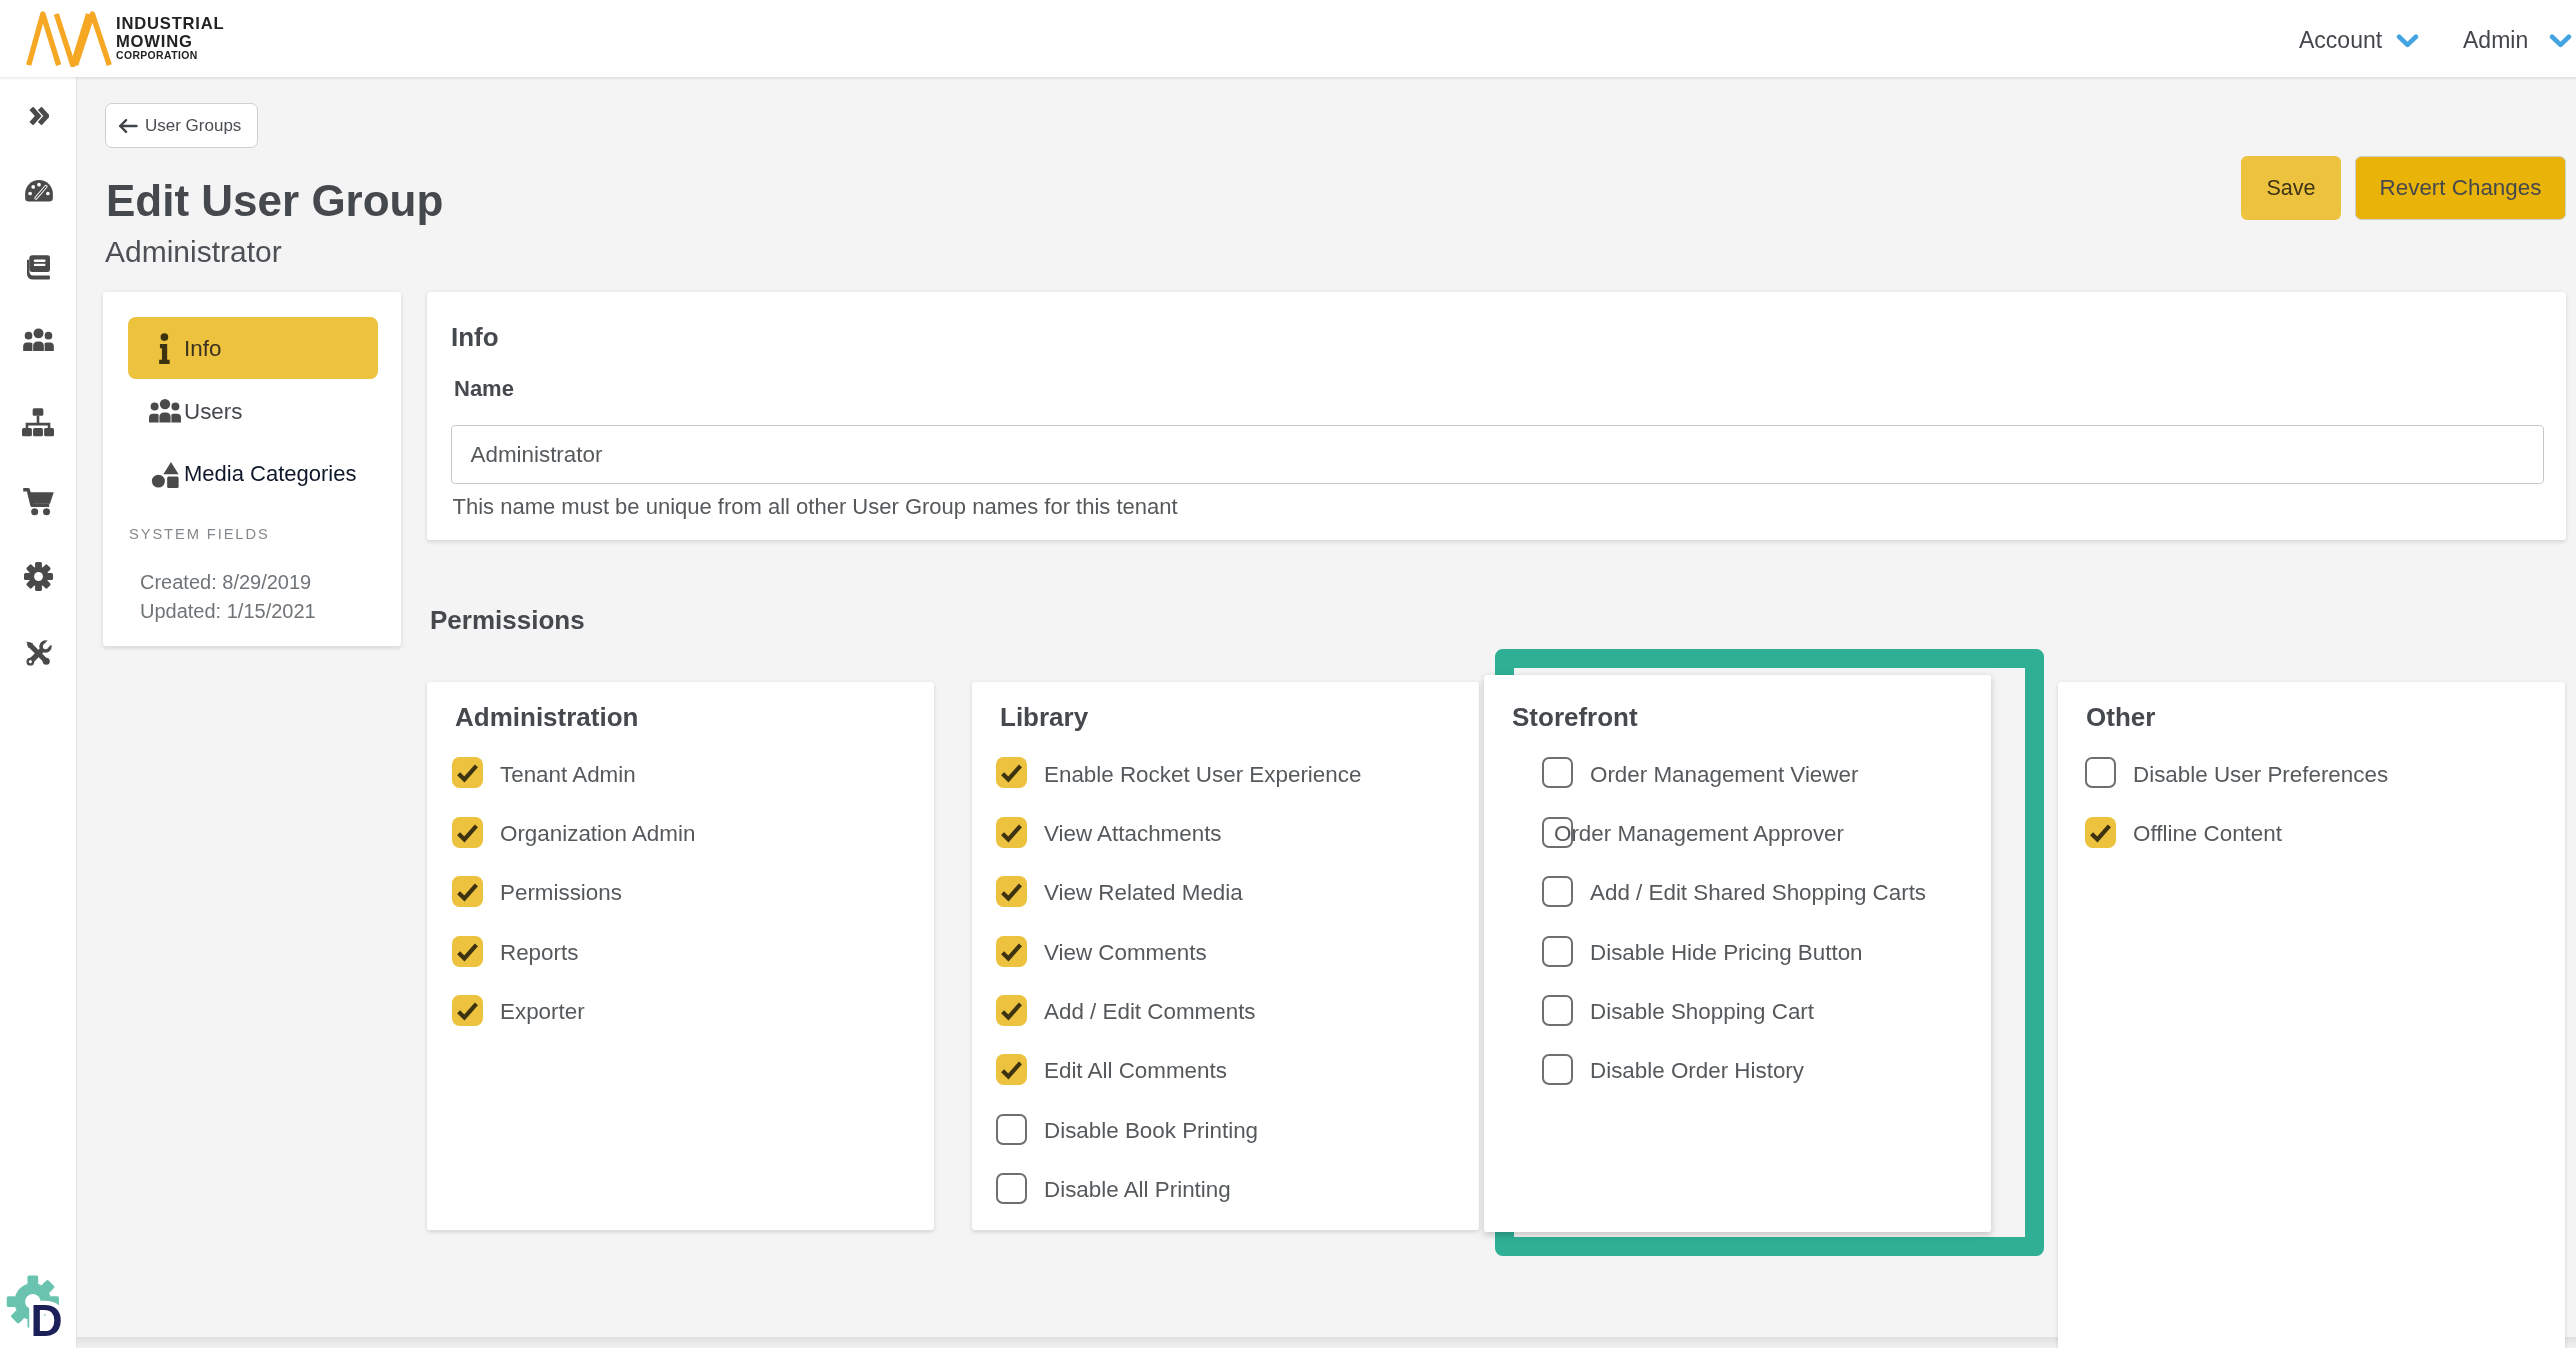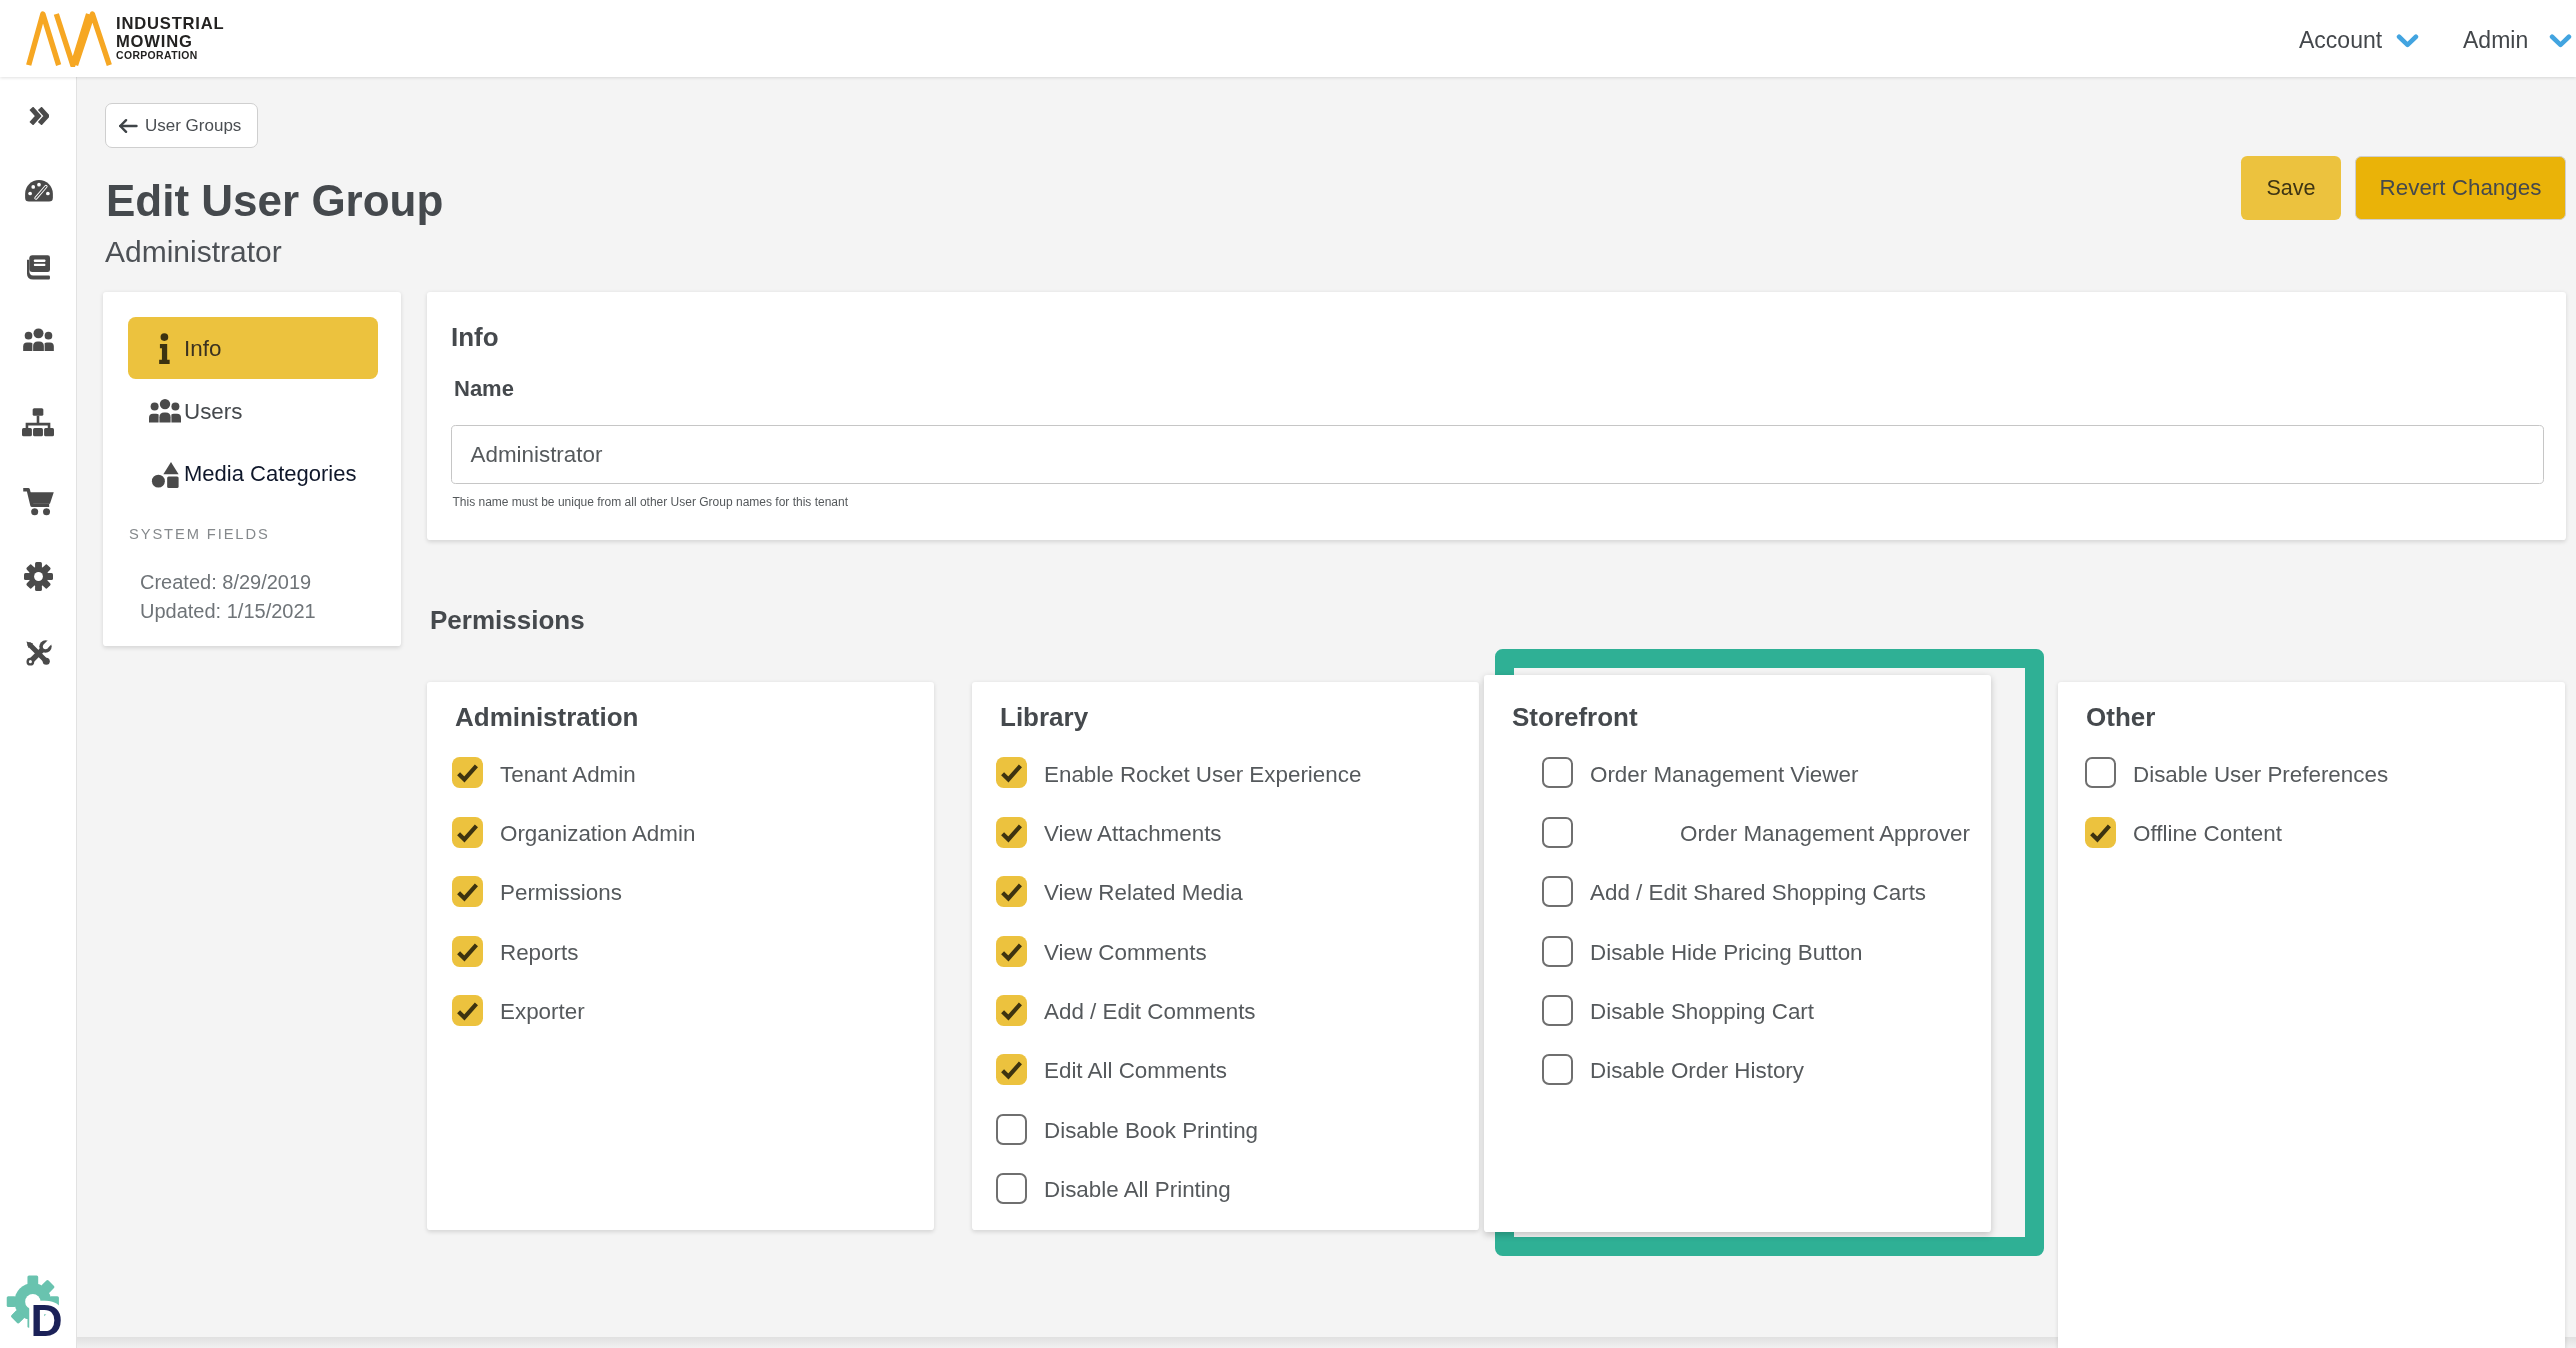--- a/index.html
+++ b/index.html
@@ -185,21 +185,21 @@
   <span class="t" style="left:37px;top:280px;font-size:20px;color:#6f7478">Created: 8/29/2019</span>
   <span class="t" style="left:37px;top:309px;font-size:20px;color:#6f7478">Updated: 1/15/2021</span>
 </div>
 
 <div class="card" style="left:427px;top:292px;width:2139px;height:248px">
   <span class="t ct" style="left:24px;top:32px">Info</span>
   <span class="t" style="left:27px;top:86px;font-size:22px;font-weight:bold;color:#45494d">Name</span>
   <div class="abs" style="left:24px;top:133px;width:2093px;height:59px;background:#fff;border:1.5px solid #c6c6c6;border-radius:4.6px;display:flex;align-items:center">
     <span style="font-size:22.4px;color:#55595c;padding-left:18.5px">Administrator</span>
   </div>
-  <span class="t" style="left:25.5px;top:204px;font-size:12px;color:#55595c">This name must be unique from all other User Group names for this tenant</span>
+  <span class="t" style="left:25.5px;top:204px;font-size:22px;color:#55595c">This name must be unique from all other User Group names for this tenant</span>
 </div>
 
 <span class="t" style="left:430px;top:607px;font-size:26px;font-weight:bold;color:#45494d">Permissions</span>
 
 <div class="card" style="left:427px;top:682px;width:507px;height:548px">
   <span class="t ct" style="left:28px;top:22.4px">Administration</span>
 </div>
 
 <div class="card" style="left:972px;top:682px;width:507px;height:548px">
   <span class="t ct" style="left:28px;top:22.4px">Library</span>
@@ -259,21 +259,21 @@
         <path d="M8.5 21.5 L16 29 L31.5 11.5" fill="none" stroke="#3d3310" stroke-width="5.4"></path>
       </svg></div>
     <span class="t lbl" style="left:1044px;top:1060px">Edit All Comments</span>
 <div class="cbu" style="left:996px;top:1114px"></div>
     <span class="t lbl" style="left:1044px;top:1120px">Disable Book Printing</span>
 <div class="cbu" style="left:996px;top:1173px"></div>
     <span class="t lbl" style="left:1044px;top:1179px">Disable All Printing</span>
 <div class="cbu" style="left:1542px;top:757px"></div>
     <span class="t lbl" style="left:1590px;top:764px">Order Management Viewer</span>
 <div class="cbu" style="left:1542px;top:817px"></div>
-    <span class="t lbl" style="left:1680px;top:823px">Order Management Approver</span>
+    <span class="t lbl" style="left:1554px;top:823px">Order Management Approver</span>
 <div class="cbu" style="left:1542px;top:876px"></div>
     <span class="t lbl" style="left:1590px;top:882px">Add / Edit Shared Shopping Carts</span>
 <div class="cbu" style="left:1542px;top:936px"></div>
     <span class="t lbl" style="left:1590px;top:942px">Disable Hide Pricing Button</span>
 <div class="cbu" style="left:1542px;top:995px"></div>
     <span class="t lbl" style="left:1590px;top:1001px">Disable Shopping Cart</span>
 <div class="cbu" style="left:1542px;top:1054px"></div>
     <span class="t lbl" style="left:1590px;top:1060px">Disable Order History</span>
 <div class="cbu" style="left:2085px;top:757px"></div>
     <span class="t lbl" style="left:2133px;top:764px">Disable User Preferences</span>

